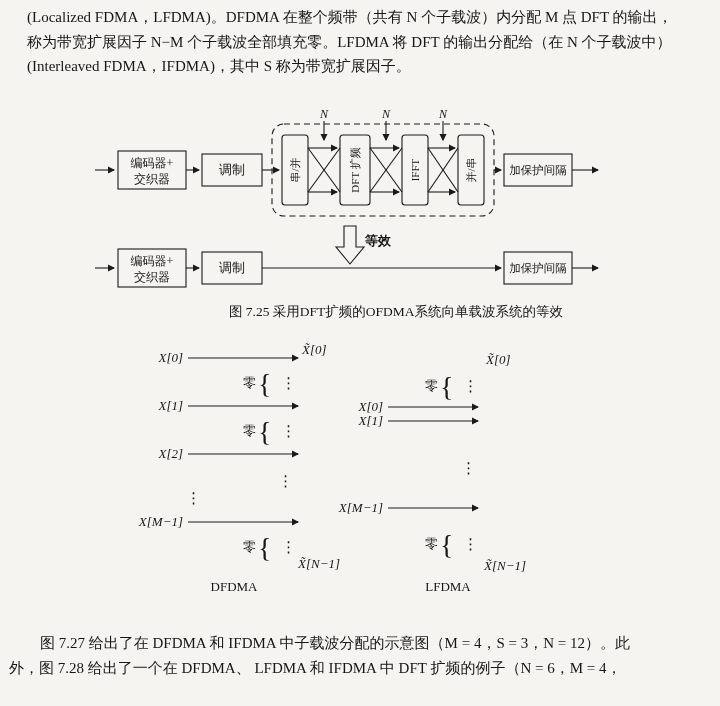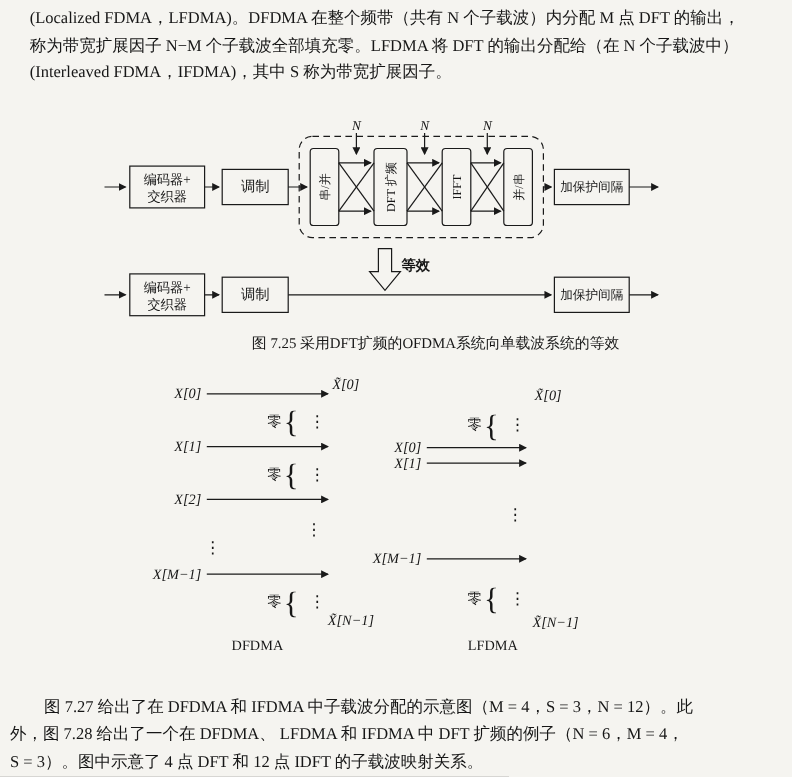--- a/index.html
+++ b/index.html
@@ -190,16 +190,15 @@
       </g>
       <text x="484" y="230" class="math">X̃[N−1]</text>
       <text x="448" y="251" text-anchor="middle">LFDMA</text>
     </g>
   </svg>
 
 
   <div class="para para-bottom">
     <div class="tline indent">图 7.27 给出了在 DFDMA 和 IFDMA 中子载波分配的示意图（M = 4，S = 3，N = 12）。此</div>
     <div class="tline">外，图 7.28 给出了一个在 DFDMA、 LFDMA 和 IFDMA 中 DFT 扩频的例子（N = 6，M = 4，</div>
-    <div class="tline">S = 3）。图中示意了 4 点 DFT 和 12 点 IDFT 的子载波映射关系。</div>
   </div>
 
 </div>
 
 </body></html>

